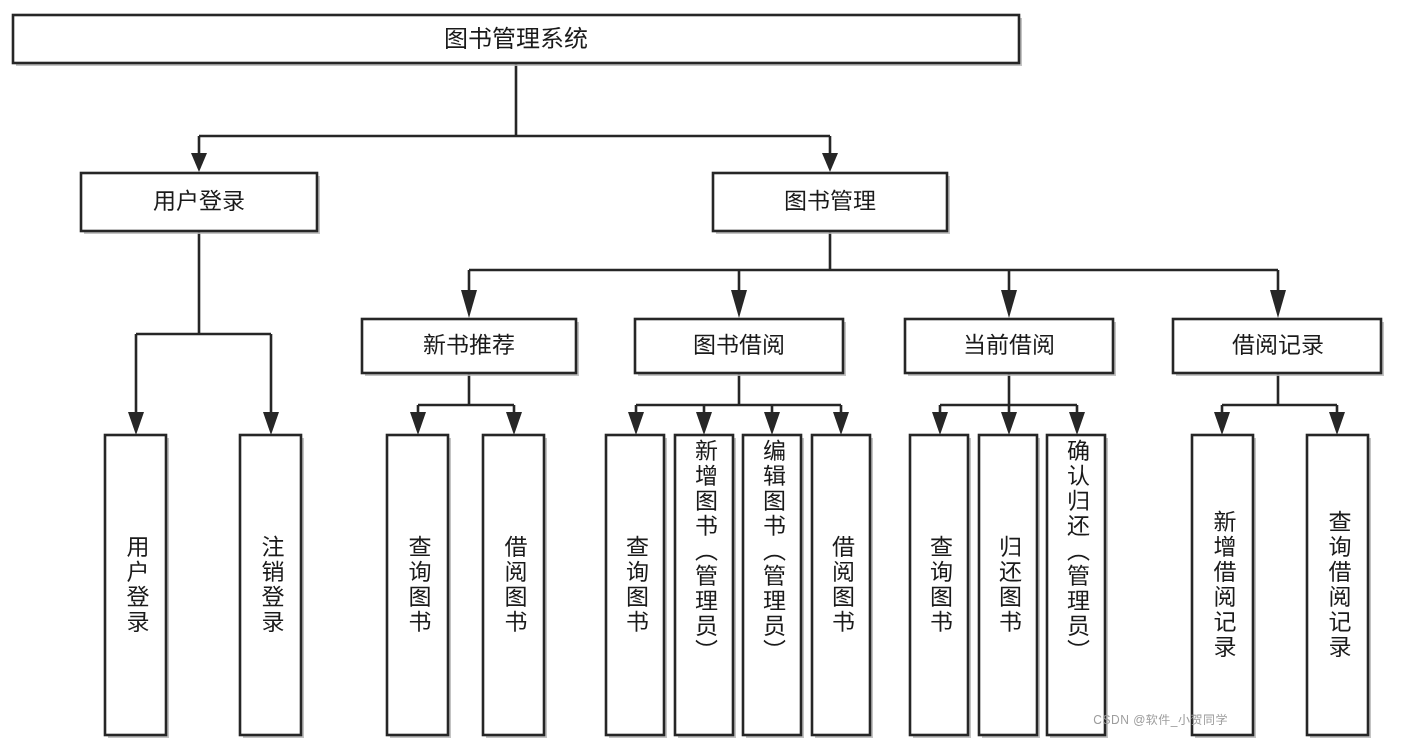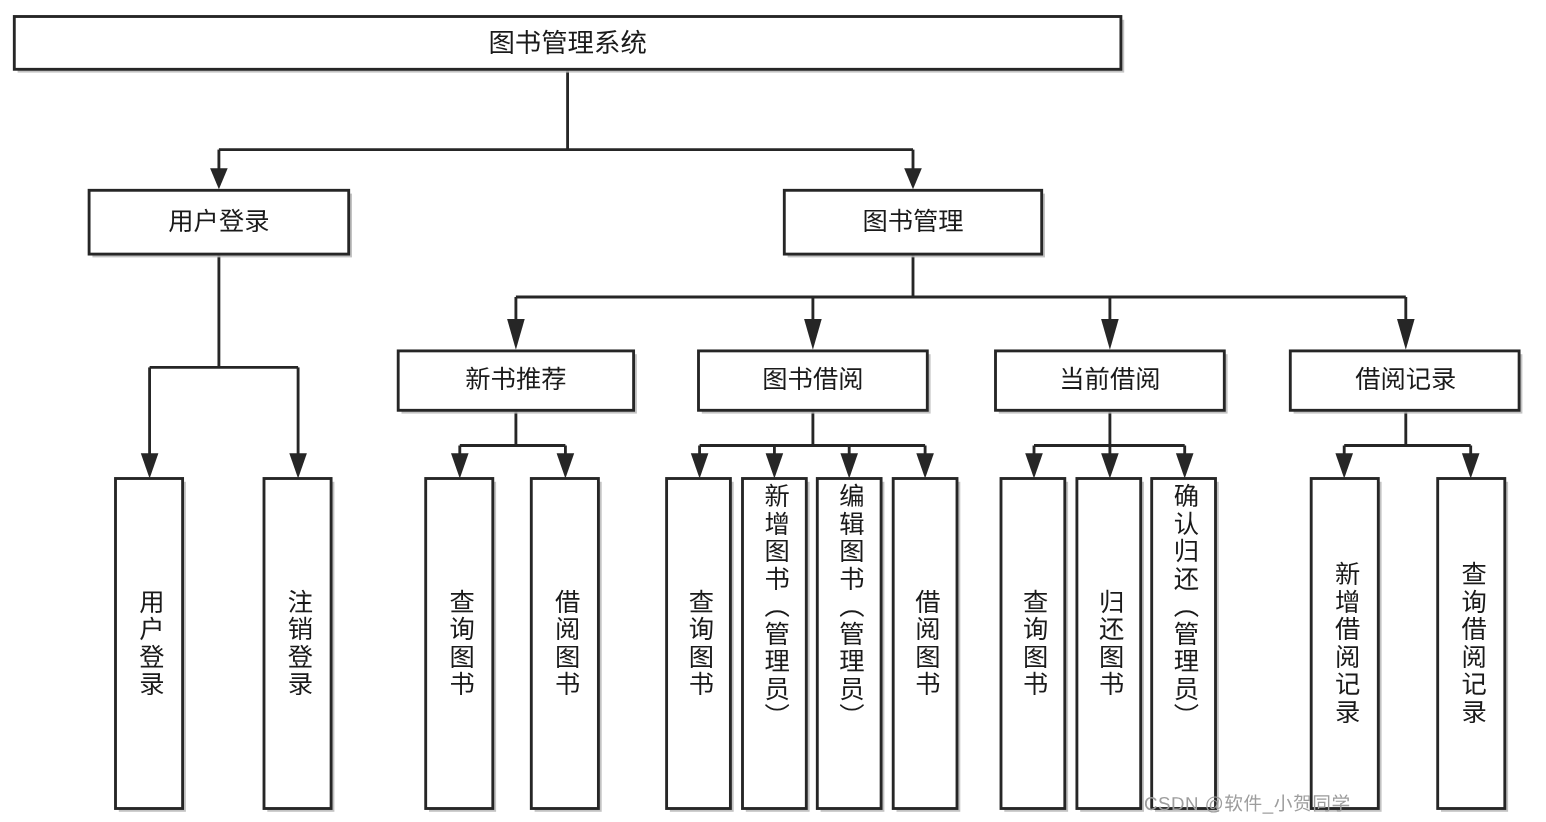--- a/index.html
+++ b/index.html
@@ -70,23 +70,23 @@
     font-family: "Liberation Sans", "DejaVu Sans", sans-serif;
     font-size: 23px;
     line-height: 1.18;
     letter-spacing: 2px;
     color: #1a1a1a;
     white-space: nowrap;
   }
   .watermark {
     position: absolute;
     right: 12px;
-    bottom: 6px;
-    font-family: "Liberation Sans", "DejaVu Sans", sans-serif;
-    font-size: 17px;
+    bottom: 20px;
+    font-family: "Liberation Sans", "DejaVu Sans", sans-serif;
+    font-size: 12px;
     color: #9d9d9d;
     letter-spacing: 0.5px;
     white-space: nowrap;
   }
 </style>
 </head>
 <body>
 
 <div id="diagram-root">
 

